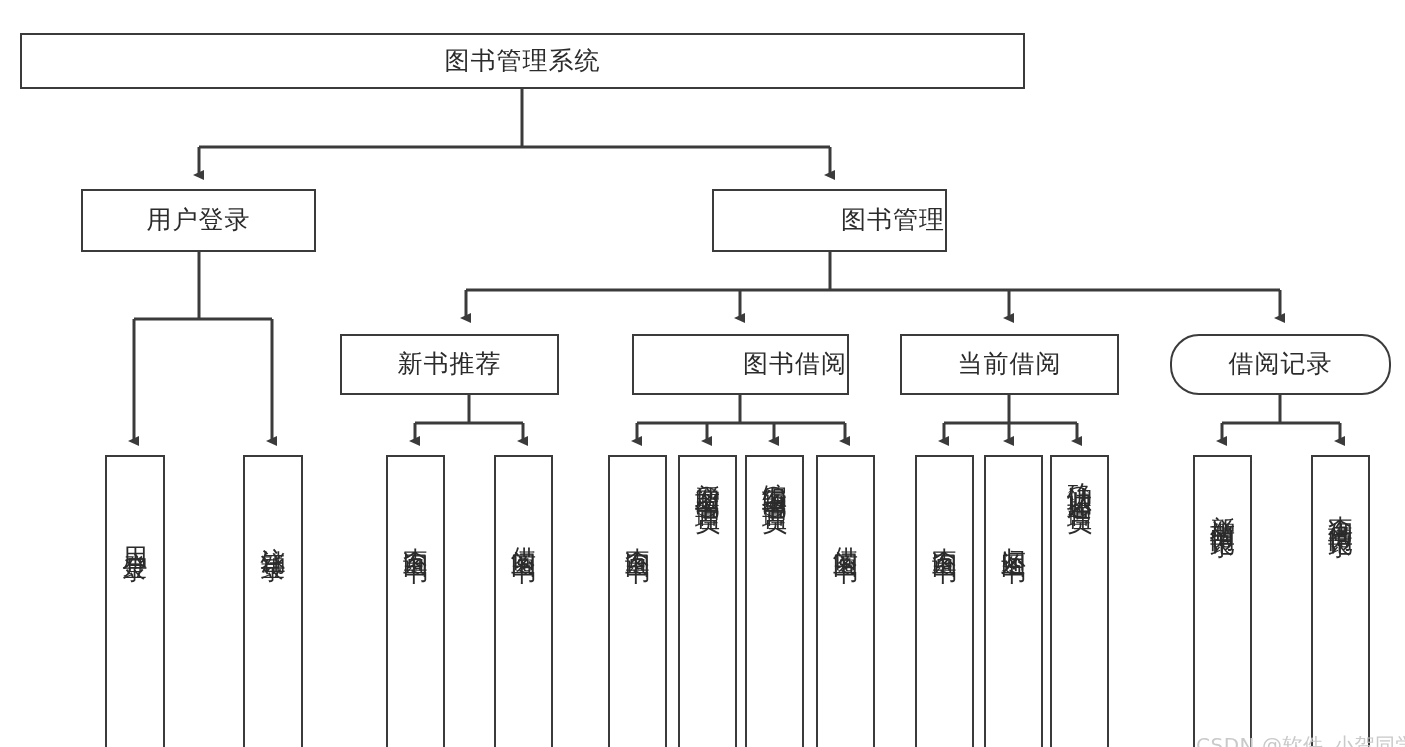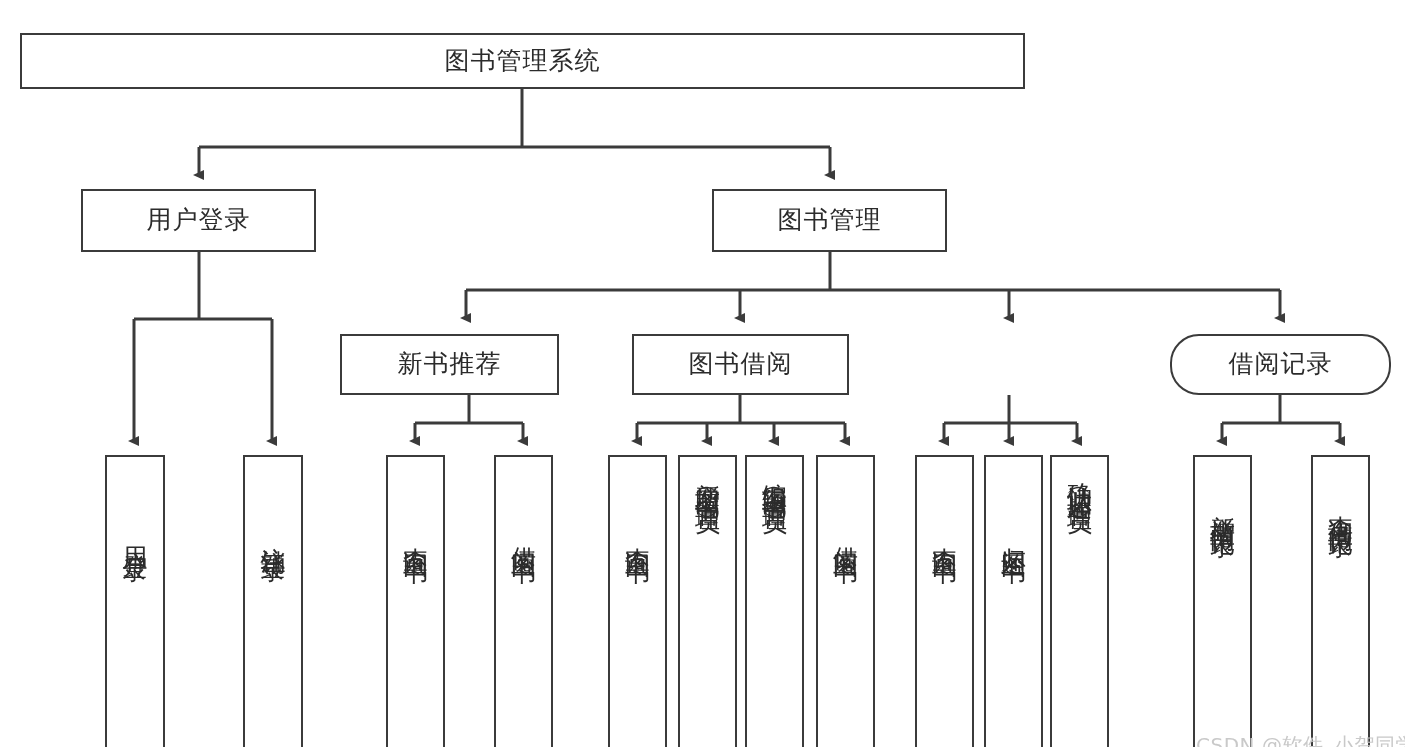--- a/index.html
+++ b/index.html
@@ -121,29 +121,32 @@
     </g>
   </svg>
 
   <div class="node horiz" style="left:20px; top:14px; width:1005px; height:56px;">
     <span class="node-label">图书管理系统</span>
   </div>
 
   <div class="node horiz" style="left:81px; top:170px; width:235px; height:63px;">
     <span class="node-label">用户登录</span>
   </div>
-  <div class="node horiz" style="left:712px; top:170px; width:235px; height:63px;">
+  <div class="node horiz" style="left:712px; top:170px; width:235px; height:63px;justify-content:flex-end;">
     <span class="node-label">图书管理</span>
   </div>
 
   <div class="node horiz" style="left:340px; top:315px; width:219px; height:61px;">
     <span class="node-label">新书推荐</span>
   </div>
-  <div class="node horiz" style="left:632px; top:315px; width:217px; height:61px;">
+  <div class="node horiz" style="left:632px; top:315px; width:217px; height:61px;justify-content:flex-end;">
     <span class="node-label">图书借阅</span>
+  </div>
+  <div class="node horiz" style="left:900px; top:315px; width:219px; height:61px;">
+    <span class="node-label">当前借阅</span>
   </div>
   <div class="node horiz" style="left:1170px; top:315px; width:221px; height:61px;border-radius:29px;">
     <span class="node-label">借阅记录</span>
   </div>
 
   <div class="node vert" style="left:105px; top:436px; width:60px; height:297px; padding-top:70px;">
     <span class="node-label">用户登录</span>
   </div>
   <div class="node vert" style="left:243px; top:436px; width:60px; height:297px; padding-top:70px;">
     <span class="node-label">注销登录</span>

